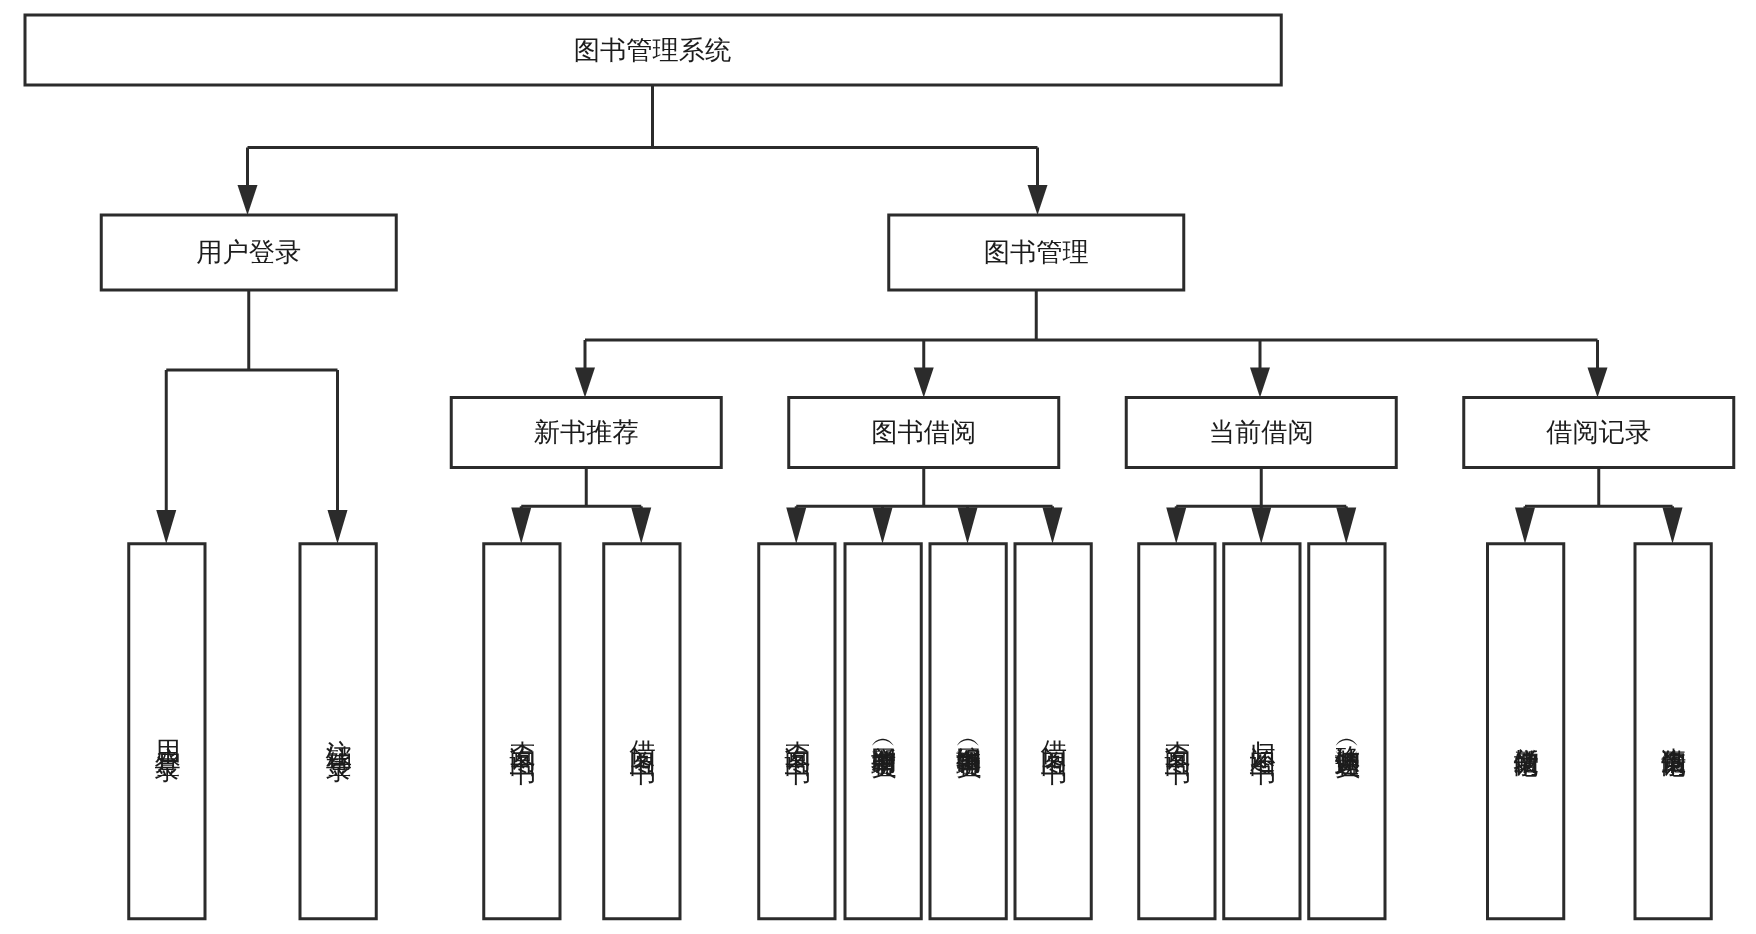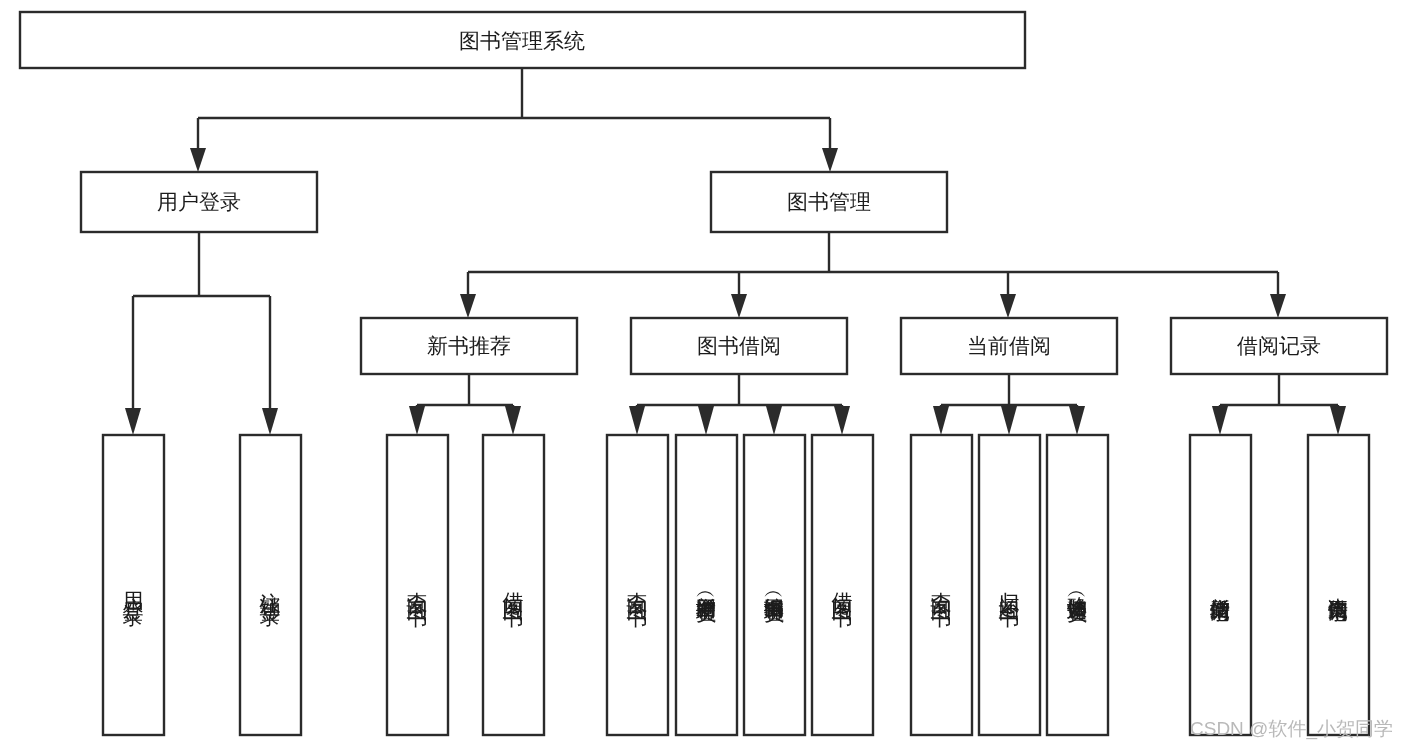--- a/index.html
+++ b/index.html
@@ -223,15 +223,14 @@
   <div class="vlabel tight" style="left:744px; top:435px; width:61px; height:300px;">编辑图书（管理员）</div>
   <div class="vlabel" style="left:812px; top:435px; width:61px; height:300px;">借阅图书</div>
 
   <div class="vlabel" style="left:911px; top:435px; width:61px; height:300px;">查询图书</div>
   <div class="vlabel" style="left:979px; top:435px; width:61px; height:300px;">归还图书</div>
   <div class="vlabel tight" style="left:1047px; top:435px; width:61px; height:300px;">确认归还（管理员）</div>
 
   <div class="vlabel tight" style="left:1190px; top:435px; width:61px; height:300px;">新增借阅记录</div>
   <div class="vlabel tight" style="left:1308px; top:435px; width:61px; height:300px;">查询借阅记录</div>
 
-  <div class="watermark" style="left:1190px; top:716px;">CSDN @软件_小贺同学</div>
 
 </div>
 
 </body></html>

